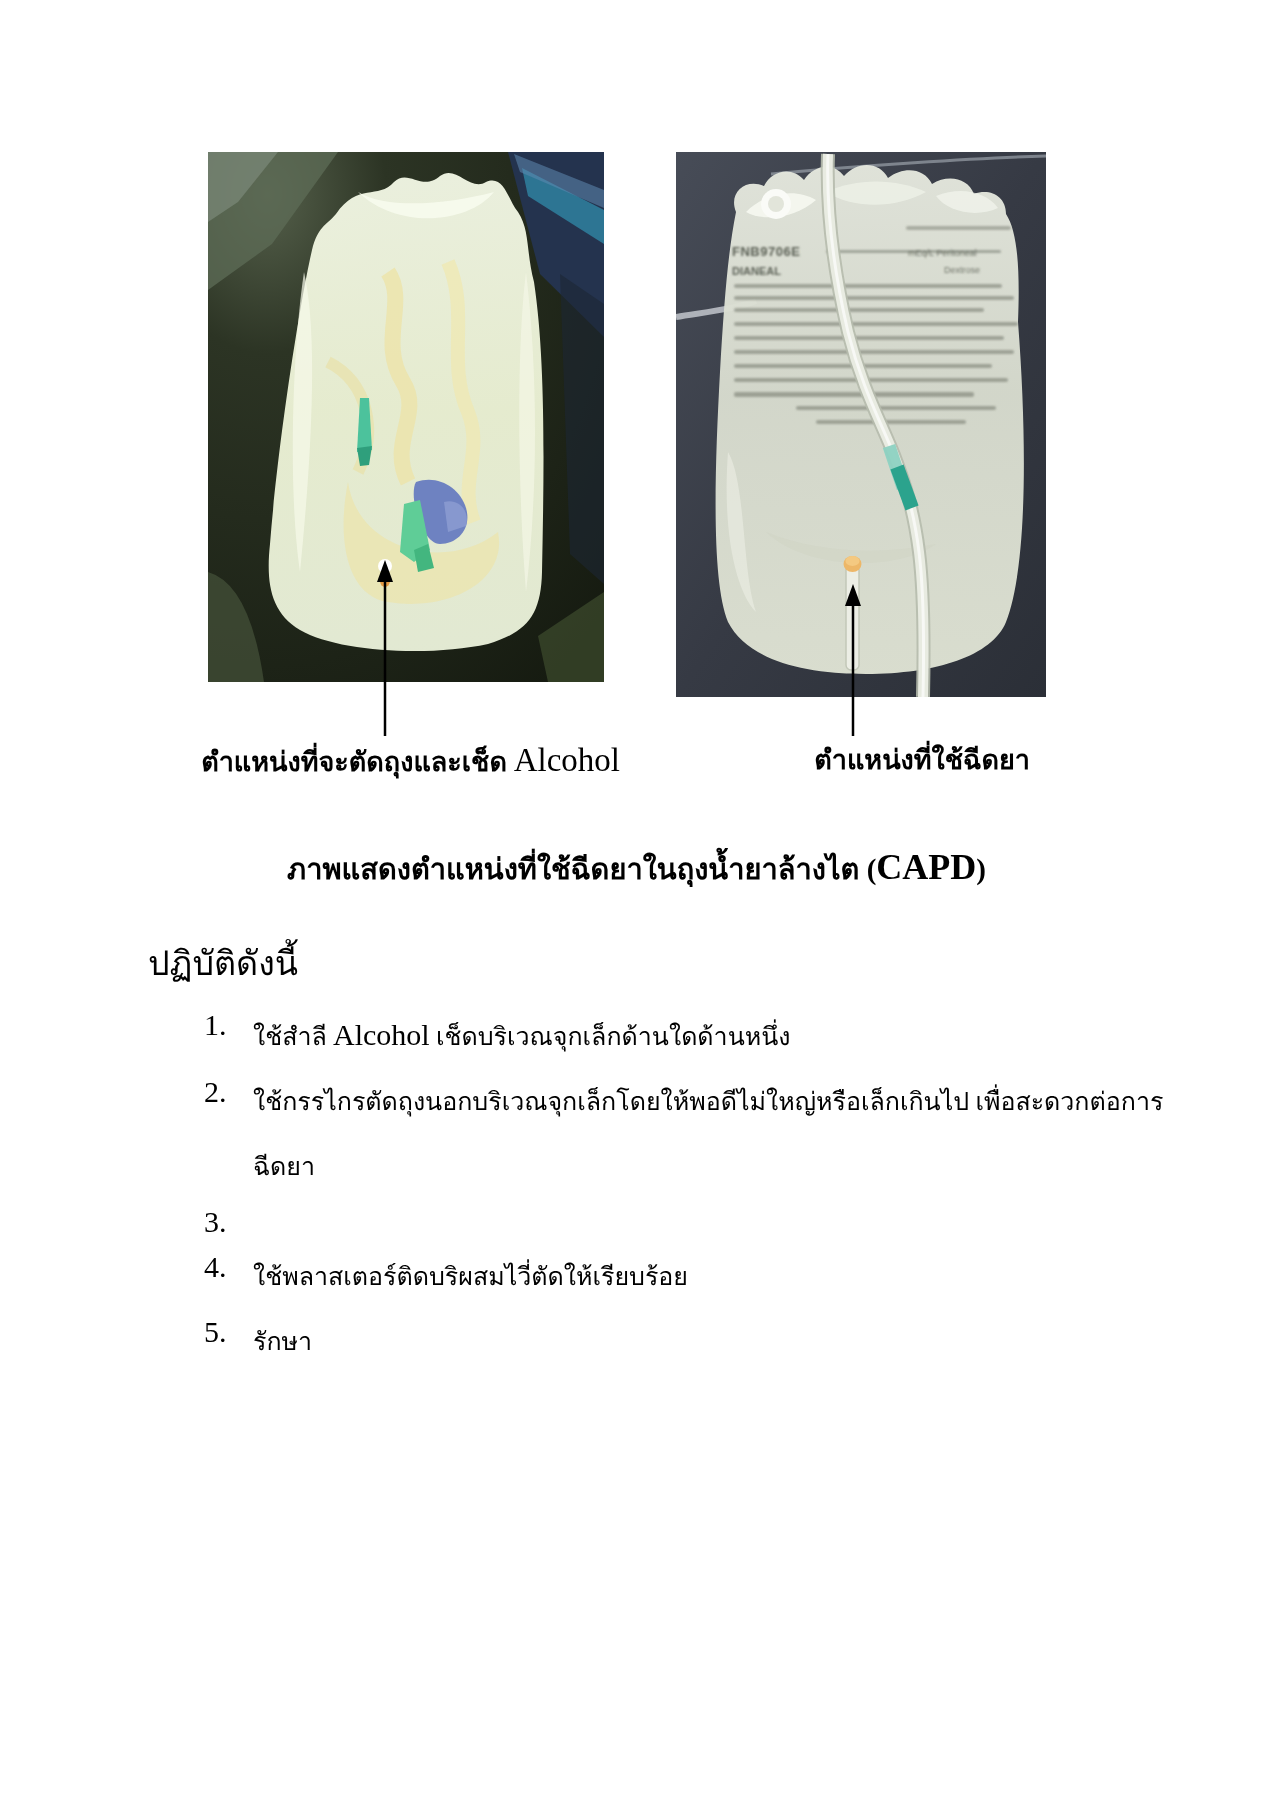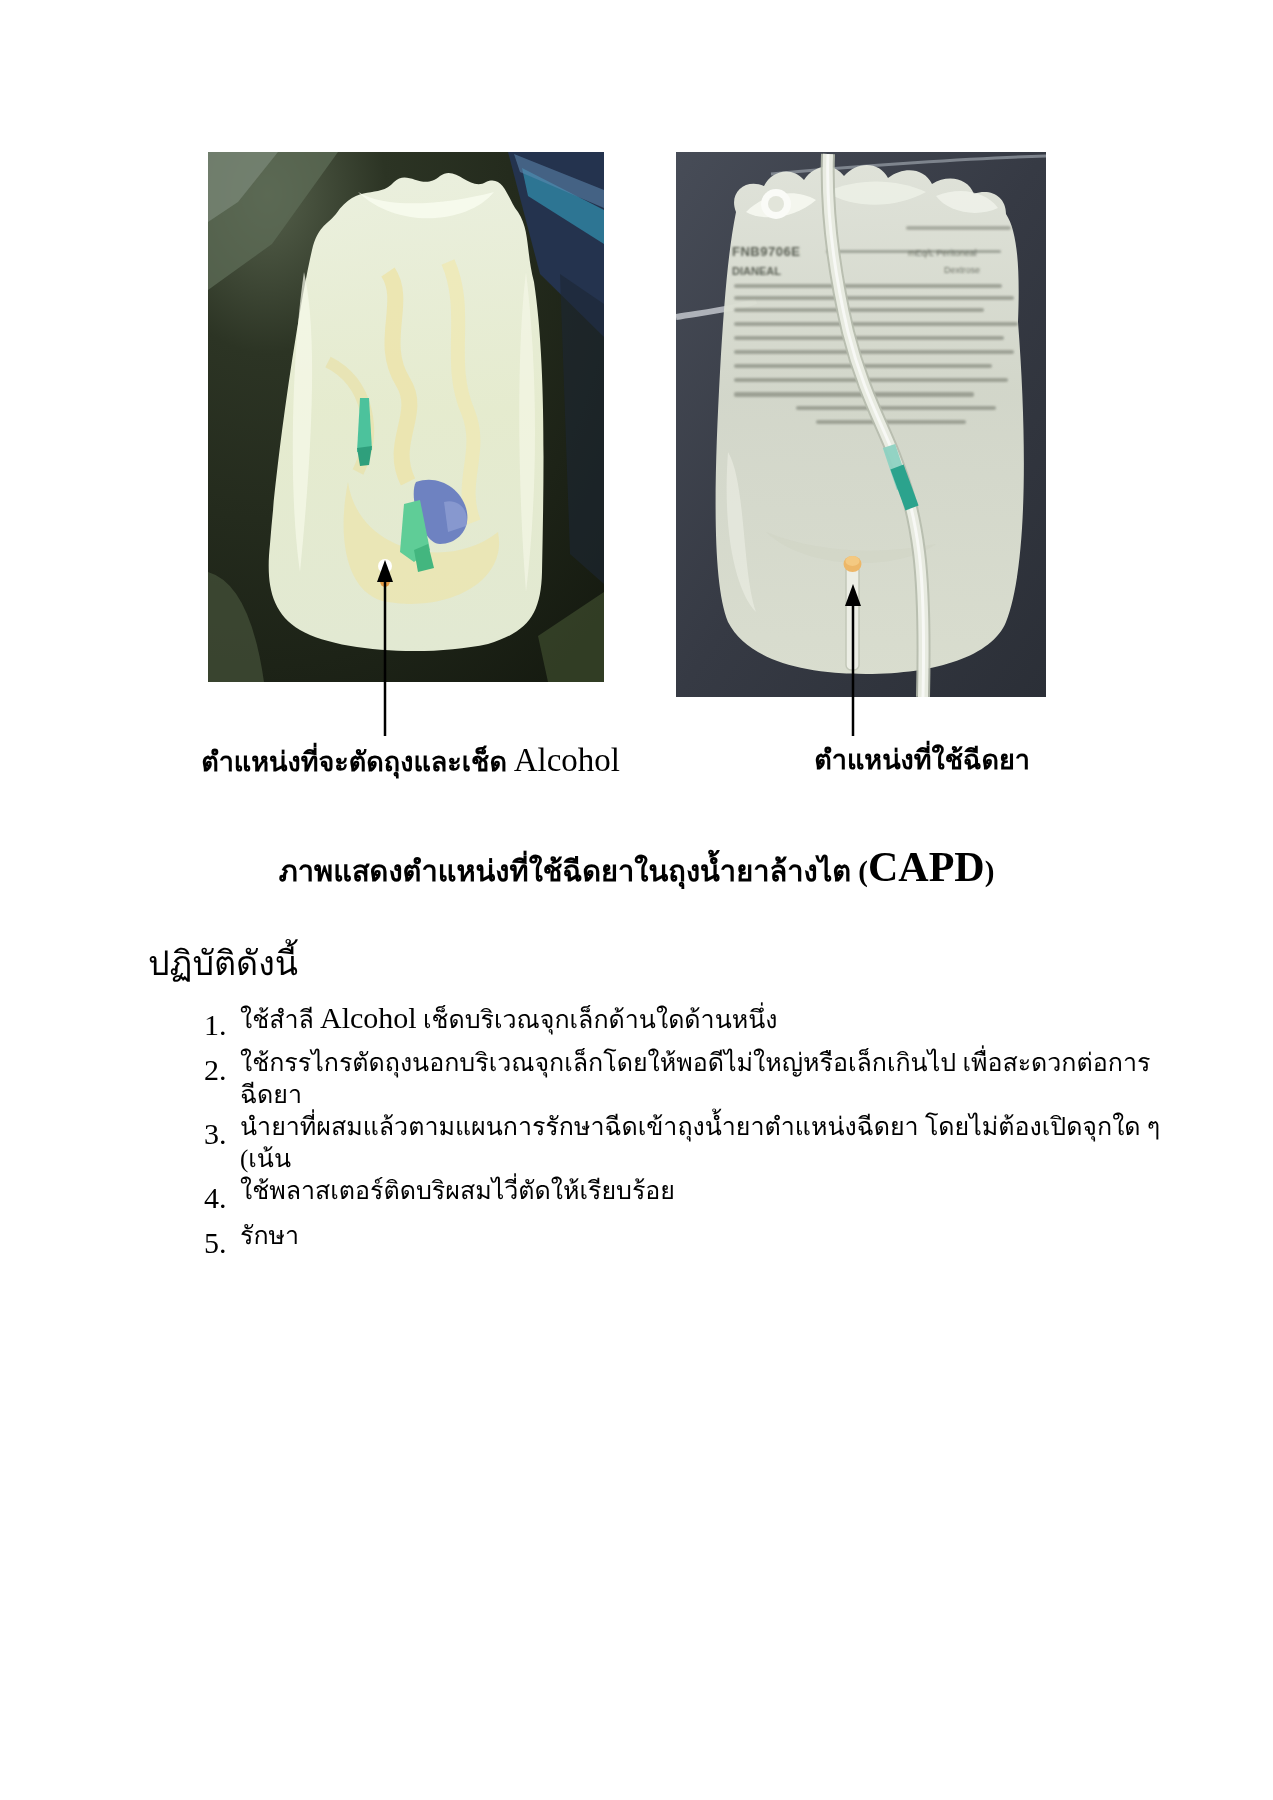--- a/index.html
+++ b/index.html
@@ -15,32 +15,32 @@
   .caption {
     position:absolute; text-align:right; font-weight:bold;
     font-size:27px; line-height:48px; white-space:nowrap;
   }
   .caption .la { font-weight:normal; font-size:33px; }
   .fig-title {
     position:absolute; left:0; top:840px; width:1273px;
     text-align:center; font-weight:bold; font-size:29px; line-height:54px;
     white-space:nowrap;
   }
-  .fig-title .acro { font-size:42px; }
+  .fig-title .acro { font-size:36px; }
   .section-heading {
     position:absolute; left:148px; top:938px;
     font-size:34px; line-height:52px;
   }
   .steps { position:absolute; left:204px; top:1002px; width:980px; }
   .step { display:flex; align-items:flex-start; }
   .step .num {
     flex:0 0 36px; font-size:30px; line-height:45px;
     font-family:"Liberation Serif","DejaVu Serif",serif;
   }
-  .step .txt { flex:1; font-size:25px; line-height:32px; }
+  .step .txt { flex:1; font-size:25px; line-height:65px;margin-left:13px; }
   .step .txt .la { font-size:30px; }
   .line { display:block; }
 </style>
 </head>
 <body>
 
 <div class="photo" style="left:208px; top:152px; width:396px; height:530px;">
   <svg viewBox="0 0 396 530">
     <defs>
       <radialGradient id="lchair" cx="0.15" cy="0.08" r="1.2">
@@ -201,21 +201,20 @@
   <div class="step">
     <span class="num">2.</span>
     <div class="txt">
       <span class="line"><span class="th">ใช้กรรไกรตัดถุงนอกบริเวณจุกเล็กโดยให้พอดีไม่ใหญ่หรือเล็กเกินไป เพื่อสะดวกต่อการฉีดยา</span></span>
     </div>
   </div>
 
   <div class="step">
     <span class="num">3.</span>
     <div class="txt">
-      <span class="line"><span class="th">นำยาที่ผสมแล้วตามแผนการรักษาฉีดเข้าถุงน้ำยาตำแหน่งฉีดยา โดยไม่ต้องเปิดจุกใด ๆ (เน้น</span></span>
     </div>
   </div>
 
   <div class="step">
     <span class="num">4.</span>
     <div class="txt">
       <span class="line"><span class="th">ใช้พลาสเตอร์ติดบริผสมไวี่ตัดให้เรียบร้อย</span></span>
     </div>
   </div>
 

